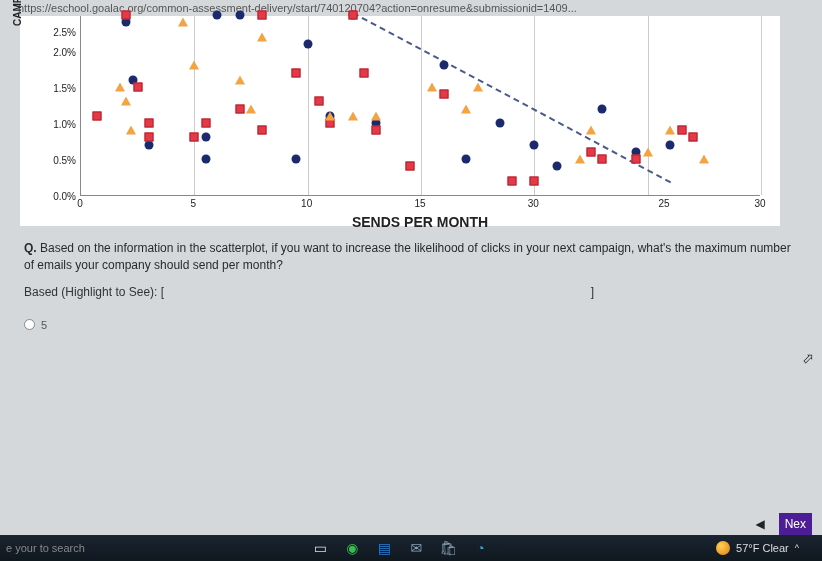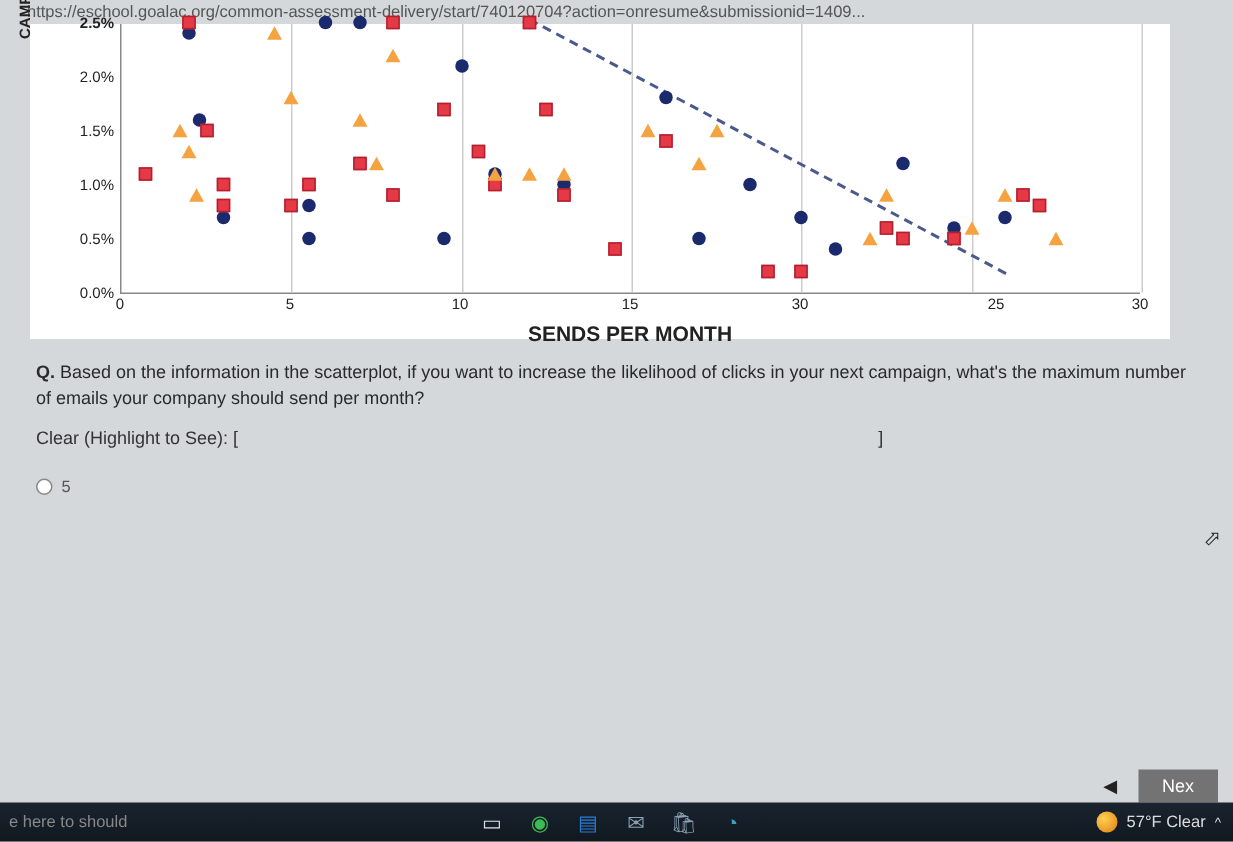--- a/index.html
+++ b/index.html
@@ -158,23 +158,23 @@
     display: flex;
     align-items: center;
     gap: 14px;
     padding-right: 10px;
     font-size: 13px;
     color: #333;
   }
   .pager-row span { cursor: pointer; }
   .pager-arrow { font-size: 12px; color: #222; }
   .next-btn {
-    background: #737373;
+    background: #4c1d95;
     color: #fff;
-    padding: 4px 16px;
+    padding: 4px 6px;
     font-size: 12px;
   }
   .taskbar {
     position: absolute;
     left: 0;
     right: 0;
     bottom: 0;
     height: 26px;
     background: linear-gradient(#1a2430, #10181f);
     display: flex;
@@ -200,21 +200,21 @@
     align-items: center;
     justify-content: center;
     font-size: 14px;
     cursor: pointer;
   }
   .taskbar-right {
     flex: 0 0 auto;
     display: flex;
     align-items: center;
     gap: 6px;
-    padding-right: 8px;
+    padding-right: 23px;
   }
   .weather-ball {
     width: 14px;
     height: 14px;
     border-radius: 50%;
     background: radial-gradient(circle at 35% 35%, #ffd24d, #e07b1a);
   }
   .caret-up { font-size: 9px; }
   .cursor-arrow {
     position: absolute;
@@ -230,21 +230,21 @@
 <div class="url-bar">https://eschool.goalac.org/common-assessment-delivery/start/740120704?action=onresume&amp;submissionid=1409...</div>
 
 <div class="chart-area">
   <div class="y-axis-label">CAMPAIGN C</div>
   <div class="y-ticks" id="y-ticks">
       <div class="y-tick" style="top: 180px;">0.0%</div>
       <div class="y-tick" style="top: 144px;">0.5%</div>
       <div class="y-tick" style="top: 108px;">1.0%</div>
       <div class="y-tick" style="top: 72px;">1.5%</div>
       <div class="y-tick" style="top: 36px;">2.0%</div>
-      <div class="y-tick" style="top: 0px; font-weight: bold;">2.5%</div>
+      <div class="y-tick" style="top: 16px;">2.5%</div>
     </div>
   <div class="plot" id="plot">
       <div class="gridline-v" style="left: 113.333px;"></div>
       <div class="gridline-v" style="left: 226.667px;"></div>
       <div class="gridline-v" style="left: 340px;"></div>
       <div class="gridline-v" style="left: 453.333px;"></div>
       <div class="gridline-v" style="left: 566.667px;"></div>
       <div class="gridline-v" style="left: 680px;"></div>
       <div class="trendline" style="left: 272px; top: -3.6px; width: 359.624px; transform: rotate(28.0662deg);"></div>
       <div class="point circle" style="left: 45.3333px; bottom: 172.8px;"></div>
@@ -323,41 +323,41 @@
     </div>
   <div class="x-axis-label">SENDS PER MONTH</div>
 </div>
 
 <div class="question-block">
   <span class="question-prefix">Q.</span>
   <span>Based on the information in the scatterplot, if you want to increase the likelihood of clicks in your next campaign, what's the maximum number of emails your company should send per month?</span>
 </div>
 
 <div class="hint-row">
-  <span>Clear (Highlight to See): [</span>
+  <span>Based (Highlight to See): [</span>
   <span style="display:inline-block;width:420px"></span>
   <span>]</span>
 </div>
 
 <div class="options" id="options">
     <div class="option">
       <div class="radio"></div>
       <span>5</span>
     </div>
   </div>
 
 <div class="cursor-arrow">⬀</div>
 
 <div class="pager-row">
   <span class="pager-arrow">◀</span>
   <span class="next-btn">Nex</span>
 </div>
 
 <div class="taskbar">
-  <div class="taskbar-left">e here to should</div>
+  <div class="taskbar-left">e your to search</div>
   <div class="taskbar-center">
     <div class="tb-icon">▭</div>
     <div class="tb-icon" style="color:#3cba54">◉</div>
     <div class="tb-icon" style="color:#2b7cd3">▤</div>
     <div class="tb-icon" style="color:#8aa0b3">✉</div>
     <div class="tb-icon" style="color:#8aa0b3">🛍</div>
     <div class="tb-icon" style="color:#3aa0c9">◔</div>
   </div>
   <div class="taskbar-right">
     <div class="weather-ball"></div>

